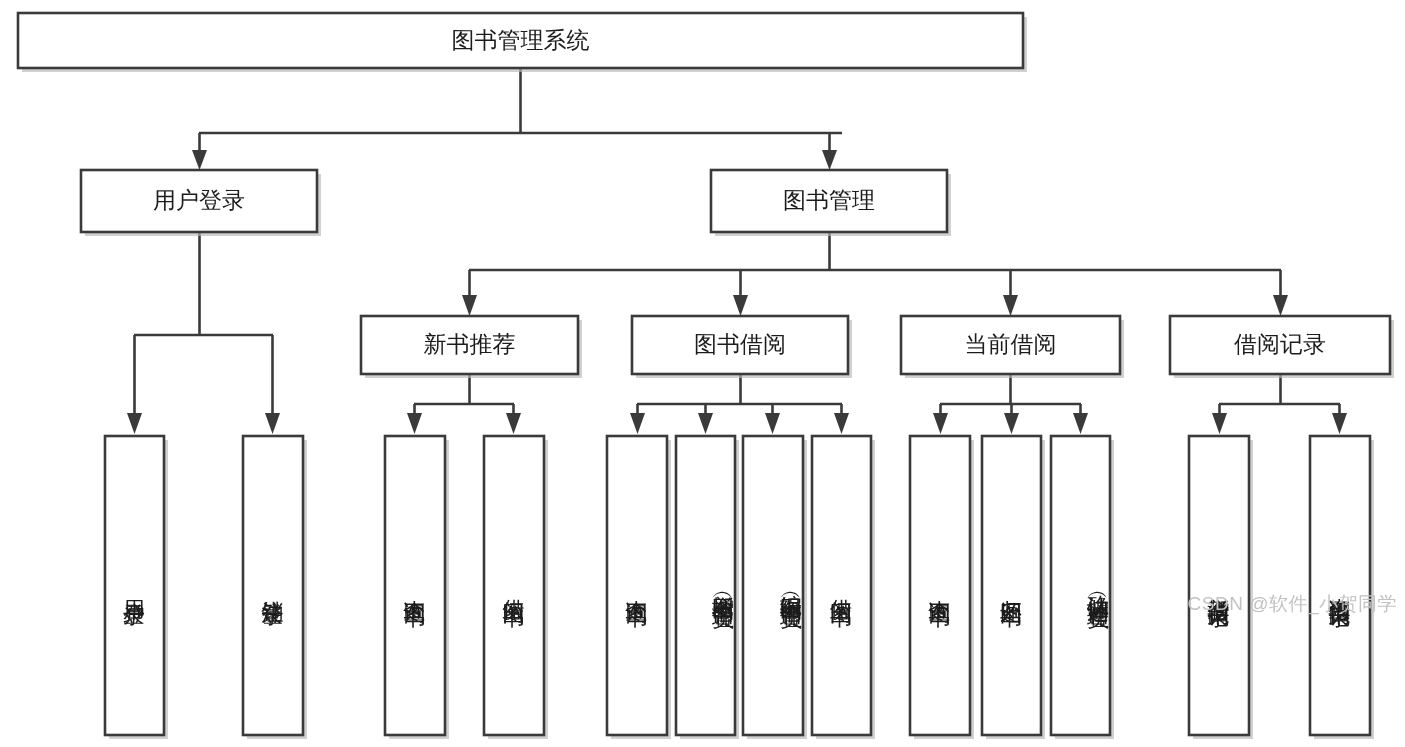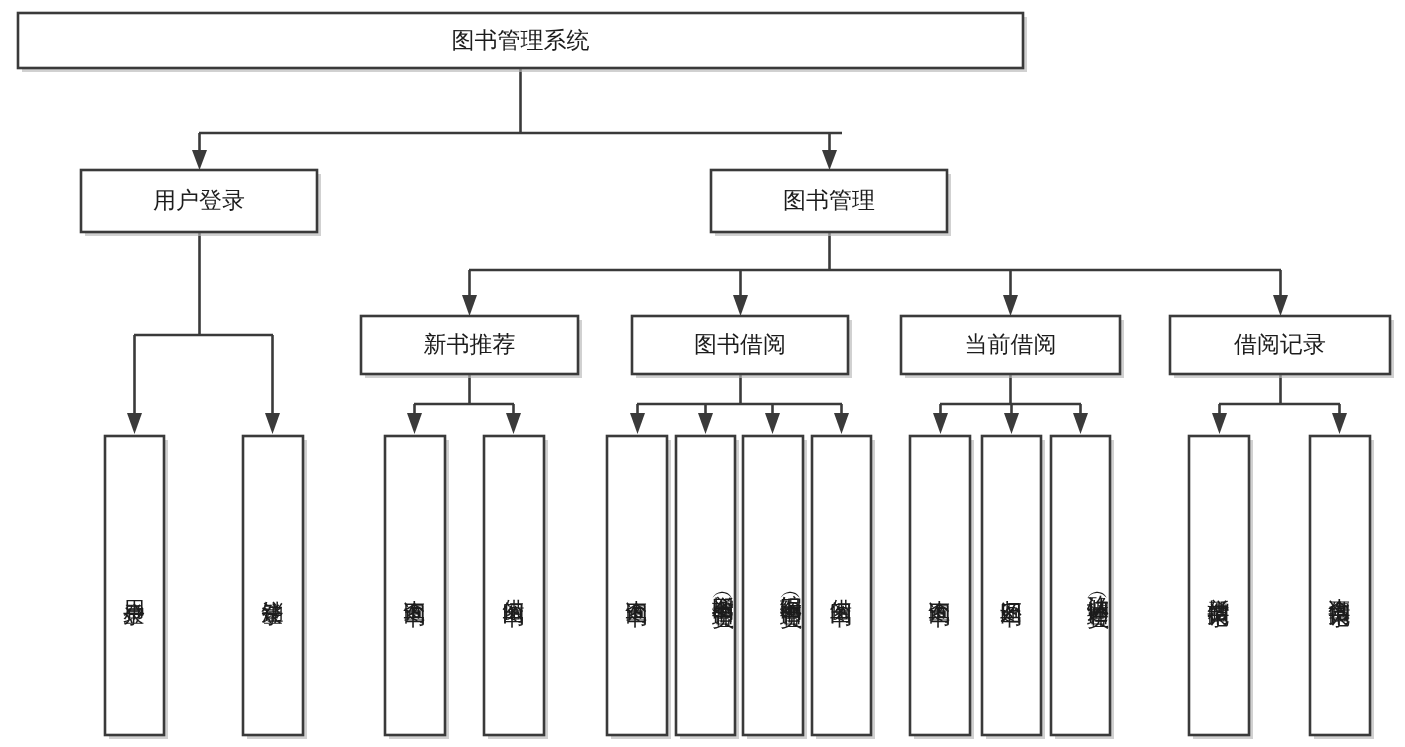--- a/index.html
+++ b/index.html
@@ -250,13 +250,14 @@
   <div class="leaf-label-wrap" style="left:607px; top:436px; width:60px; height:299px;">查询图书</div>
   <div class="leaf-label-wrap" style="left:676px; top:436px; width:59px; height:299px; align-items:flex-start;">新增图书（管理员）</div>
   <div class="leaf-label-wrap" style="left:743px; top:436px; width:60px; height:299px; align-items:flex-start;">编辑图书（管理员）</div>
   <div class="leaf-label-wrap" style="left:812px; top:436px; width:59px; height:299px;">借阅图书</div>
   <div class="leaf-label-wrap" style="left:910px; top:436px; width:60px; height:299px;">查询图书</div>
   <div class="leaf-label-wrap" style="left:982px; top:436px; width:59px; height:299px;">归还图书</div>
   <div class="leaf-label-wrap" style="left:1051px; top:436px; width:59px; height:299px; align-items:flex-start;">确认归还（管理员）</div>
   <div class="leaf-label-wrap" style="left:1189px; top:436px; width:60px; height:299px;">新增借阅记录</div>
   <div class="leaf-label-wrap" style="left:1310px; top:436px; width:60px; height:299px;">查询借阅记录</div>
 
+  <div class="watermark">CSDN @软件_小贺同学</div>
 </div>
 
 </body></html>

